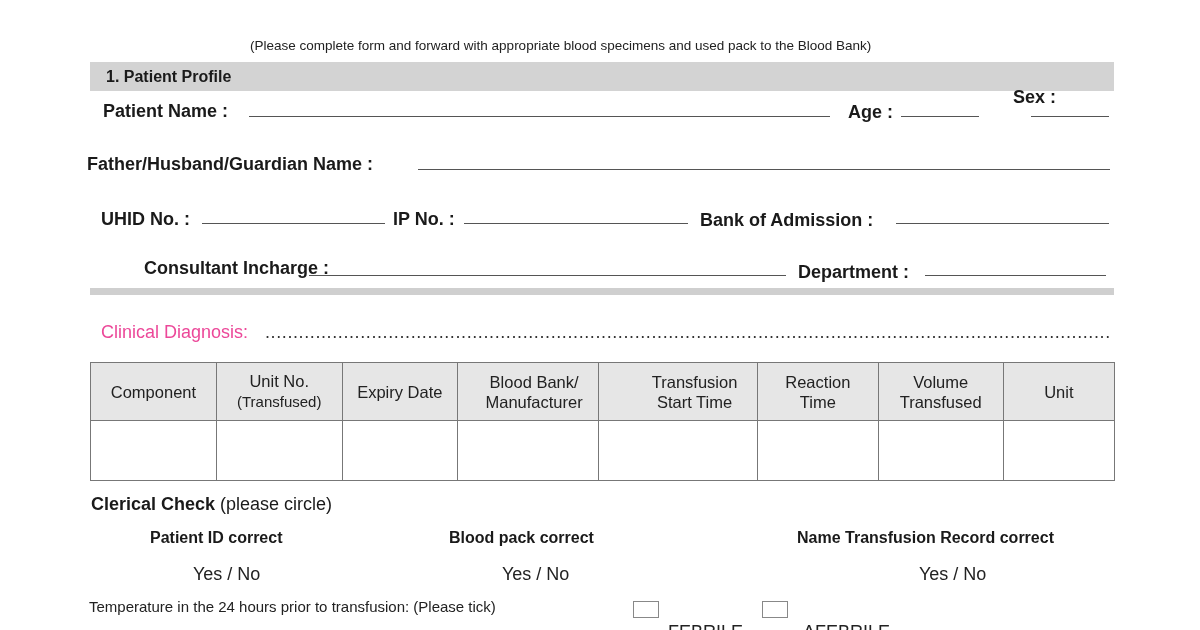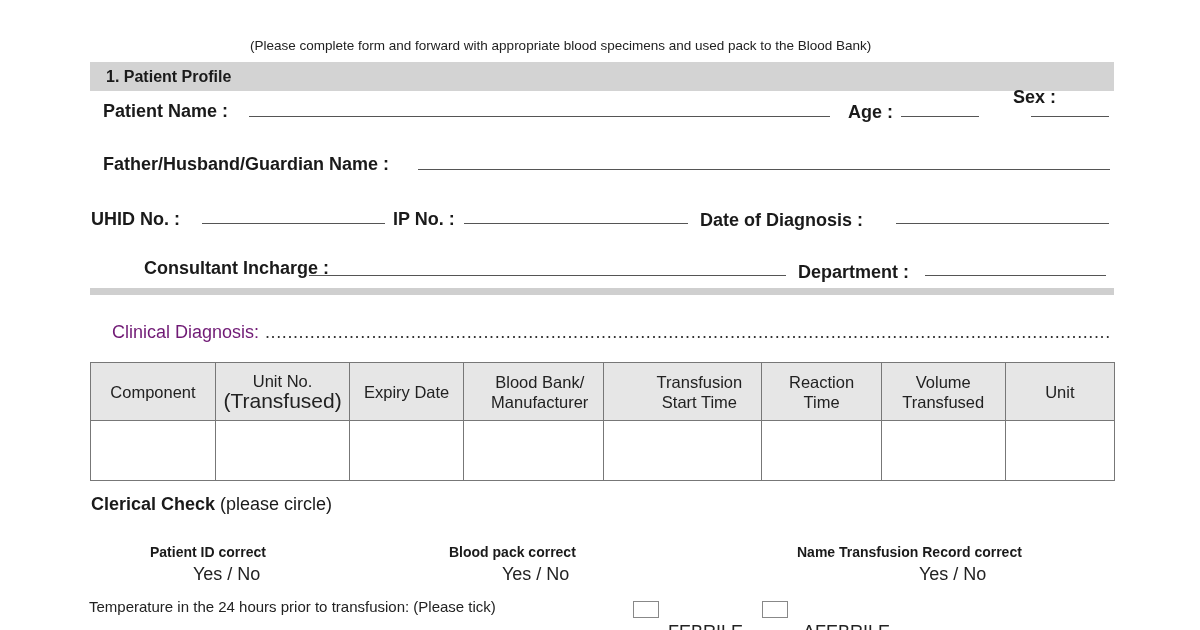--- a/index.html
+++ b/index.html
@@ -5,58 +5,58 @@
   html, body { margin:0; padding:0; background:#ffffff; }
   body { width:1200px; height:630px; position:relative; overflow:hidden;
          font-family:"Liberation Sans", "DejaVu Sans", sans-serif; color:#1a1a1a; }
   .abs { position:absolute; white-space:nowrap; }
   .note { top:38px; left:250px; font-size:13.5px; color:#222; }
   .section-bar { left:90px; top:62px; width:1024px; height:29px; background:#d3d3d3; }
   .section-title { left:106px; top:68px; font-size:16px; font-weight:bold; color:#1a1a1a; }
   .lbl { font-size:18px; font-weight:bold; color:#1a1a1a; }
   .line { position:absolute; height:0; border-bottom:1.5px solid #555; }
   .rule-bar { left:90px; top:288px; width:1024px; height:7px; background:#cfcfcf; }
-  .diag { left:112px; top:322px; font-size:18px; color:#701a75; }
+  .diag { left:101px; top:322px; font-size:18px; color:#ec4899; }
   .diag-dots { left:265px; top:322px; width:845px; overflow:hidden; font-size:18px; color:#333; letter-spacing:0.6px; }
   table.tx { position:absolute; left:90px; top:362px; width:1025px; border-collapse:collapse; }
   table.tx th { background:#e6e6e6; font-weight:normal; font-size:16.5px; color:#222; height:57px;
                 border:1.5px solid #777; text-align:center; vertical-align:middle; line-height:20px; padding:0 4px; }
-  table.tx th small { font-size:21px;margin-top:16px; }
+  table.tx th small { font-size:15px;margin-top:16px; }
   table.tx td { height:57px; border:1.5px solid #777; background:#fff; }
   .clerical { left:91px; top:494px; font-size:18px; color:#1a1a1a; }
   .clerical b { font-weight:bold; }
-  .chk-h { top:544px; font-size:14px; font-weight:bold; color:#1a1a1a;text-align:center; }
+  .chk-h { top:529px; font-size:16px; font-weight:bold; color:#1a1a1a;text-align:center; }
   .yn { top:564px; font-size:18px; color:#222; }
   .temp { left:89px; top:598px; font-size:15px; color:#222; }
   .box { position:absolute; width:24px; height:15px; border:1px solid #888; background:#fff; top:601px; }
   .opt { top:598px; font-size:18px; color:#222;margin-top:24px; }
 </style>
 </head>
 <body>
 
 <div class="abs note">(Please complete form and forward with appropriate blood specimens and used pack to the  Blood Bank)</div>
 
 <div class="abs section-bar"></div>
 <div class="abs section-title">1. Patient Profile</div>
 
 <div class="abs lbl" style="left:103px;top:101px;">Patient Name :</div>
 <div class="line" style="left:249px;top:116px;width:581px;"></div>
 <div class="abs lbl" style="left:848px;top:102px;">Age :</div>
 <div class="line" style="left:901px;top:116px;width:78px;"></div>
 <div class="abs lbl" style="left:981px;top:87px;margin-left:32px;">Sex :</div>
 <div class="line" style="left:1031px;top:116px;width:78px;"></div>
 
-<div class="abs lbl" style="left:103px;top:154px;">Father/Husband/Guardian Name :</div>
+<div class="abs lbl" style="left:87px;top:154px;">Father/Husband/Guardian Name :</div>
 <div class="line" style="left:418px;top:169px;width:692px;"></div>
 
-<div class="abs lbl" style="left:91px;top:209px;">UHID No. :</div>
+<div class="abs lbl" style="left:101px;top:209px;">UHID No. :</div>
 <div class="line" style="left:202px;top:223px;width:183px;"></div>
 <div class="abs lbl" style="left:393px;top:209px;">IP No. :</div>
 <div class="line" style="left:464px;top:223px;width:224px;"></div>
-<div class="abs lbl" style="left:700px;top:210px;">Date of Diagnosis :</div>
+<div class="abs lbl" style="left:700px;top:210px;">Bank of Admission :</div>
 <div class="line" style="left:896px;top:223px;width:213px;"></div>
 
 <div class="abs lbl" style="left:104px;top:258px;margin-left:40px;">Consultant Incharge :</div>
 <div class="line" style="left:309px;top:275px;width:477px;"></div>
 <div class="abs lbl" style="left:798px;top:262px;">Department :</div>
 <div class="line" style="left:925px;top:275px;width:181px;"></div>
 
 <div class="abs rule-bar"></div>
 
 <div class="abs diag">Clinical Diagnosis:</div>

